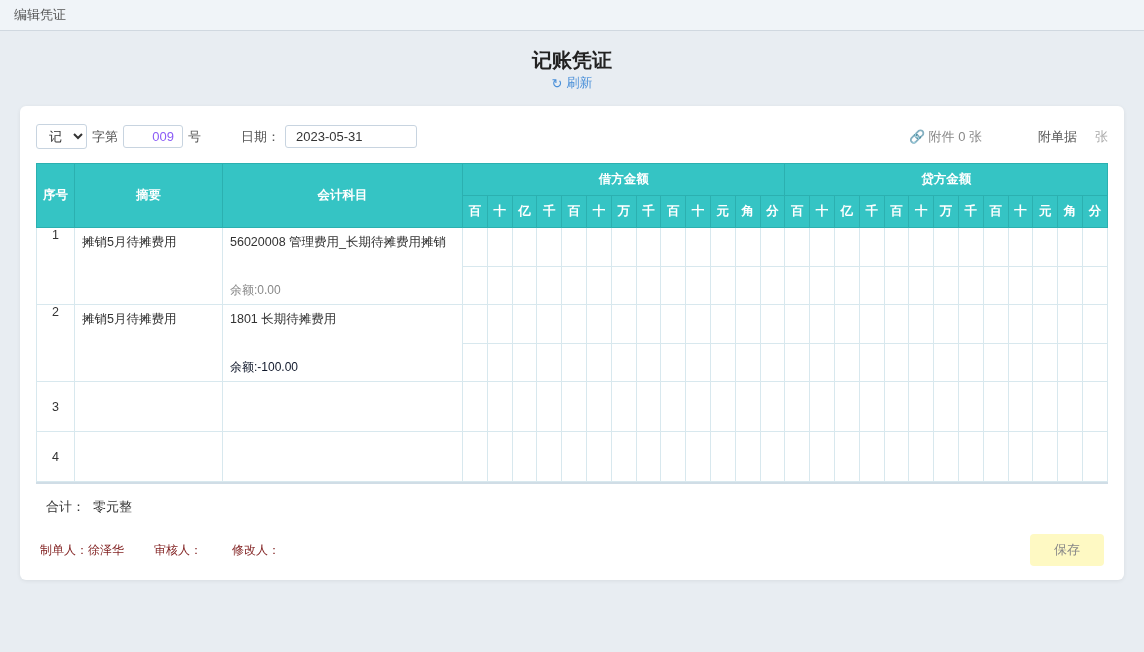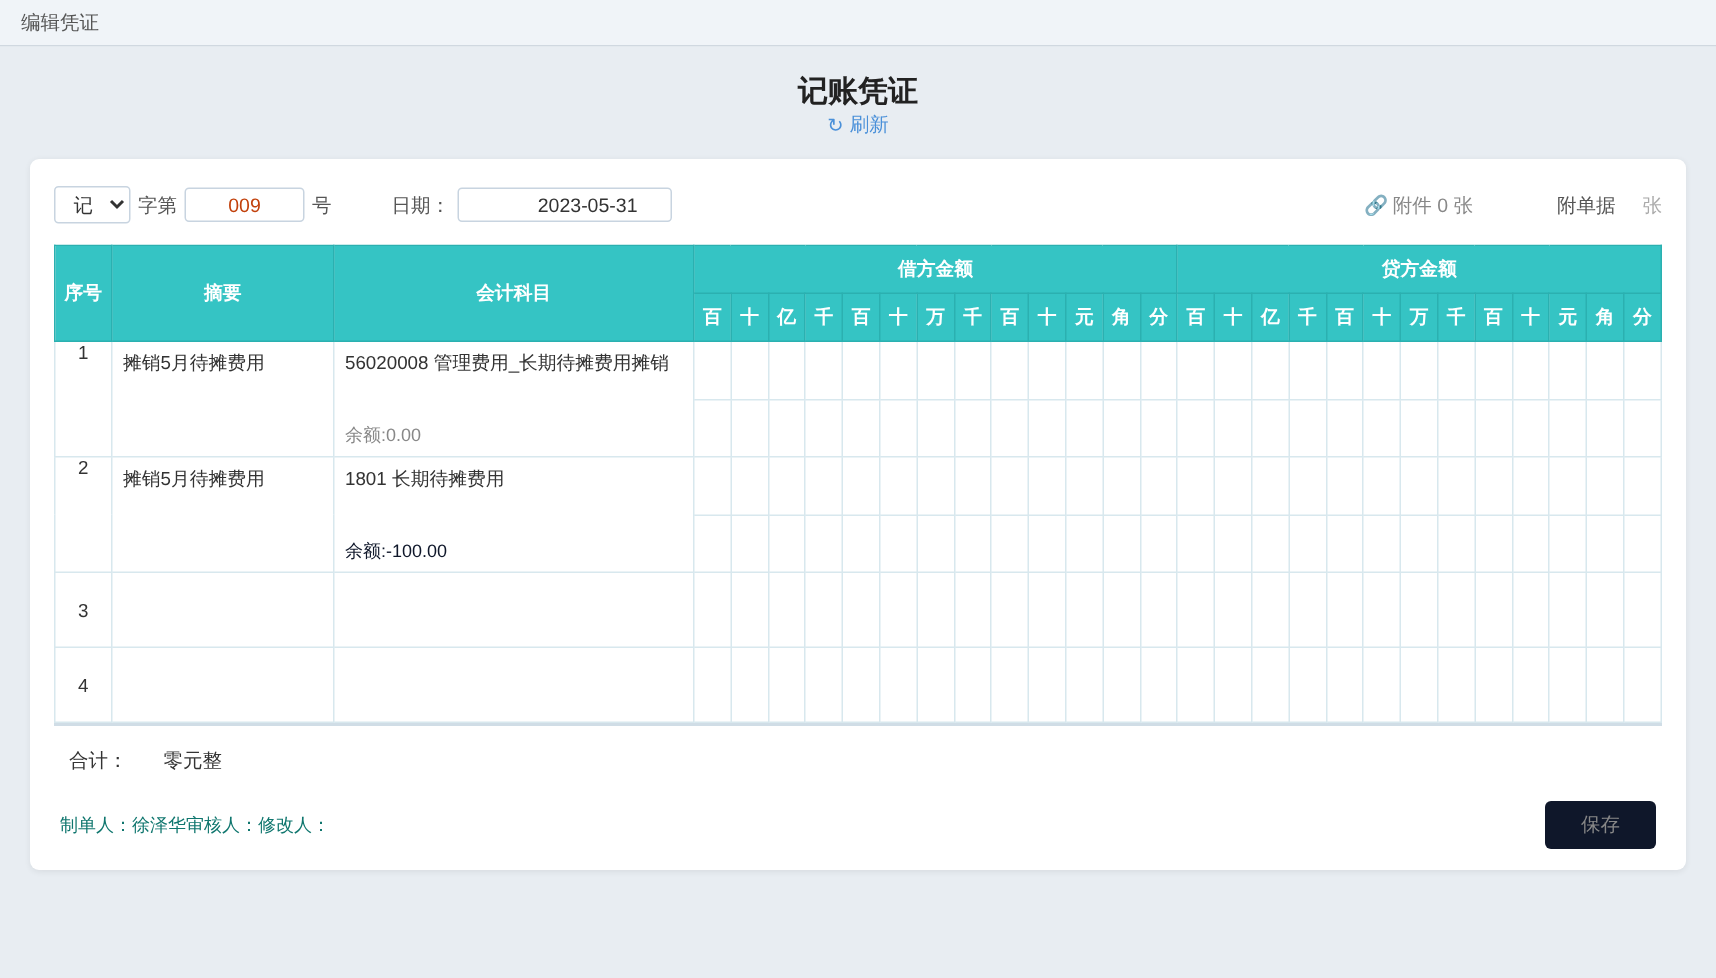--- a/index.html
+++ b/index.html
@@ -68,32 +68,31 @@
       padding: 3px 8px;
       font-size: 13px;
       color: #333;
       background: #fff;
     }
     .meta-input {
       border: 1px solid #c8d4e0;
       border-radius: 3px;
       padding: 3px 8px;
       font-size: 13px;
-      color: #c2410c;
-      width: 80px;
-      text-align: center;
+      color: #8b5cf6;
+      width: 60px;
+      text-align: right;
     }
     .meta-date-input {
       border: 1px solid #c8d4e0;
       border-radius: 3px;
-      padding: 3px 22px;
+      padding: 3px 10px;
       font-size: 13px;
       color: #333;
-      width: 143px;
-      text-align: right;
+      width: 132px;
     }
     .meta-right {
       margin-left: auto;
       display: flex;
       align-items: center;
       gap: 18px;
     }
     .attachment-link {
       color: #888;
       font-size: 13px;
@@ -146,38 +145,39 @@
       border: 1px solid #d8e8ee;
       min-width: 22px;
       height: 28px;
       text-align: center;
     }
     .summary-row {
       padding: 14px 10px 8px;
       border-top: 2px solid #d0dde6;
       display: flex;
       align-items: center;
-      gap: 24px;
+      gap: 8px;
       font-size: 13px;
       color: #333;
     }
     .footer-row {
       display: flex;
       justify-content: space-between;
       align-items: center;
       margin-top: 10px;
       padding: 0 4px;
     }
     .footer-info {
       display: flex;
+      gap: 30px;
       font-size: 12px;
-      color: #0f766e;
+      color: #7f1d1d;
     }
     .save-btn {
-      background: #0f172a;
+      background: #fef9c3;
       color: #888;
       border: none;
       border-radius: 4px;
       padding: 7px 24px;
       font-size: 13px;
       cursor: not-allowed;
     }
     .table-wrapper {
       position: relative;
       overflow: hidden;

